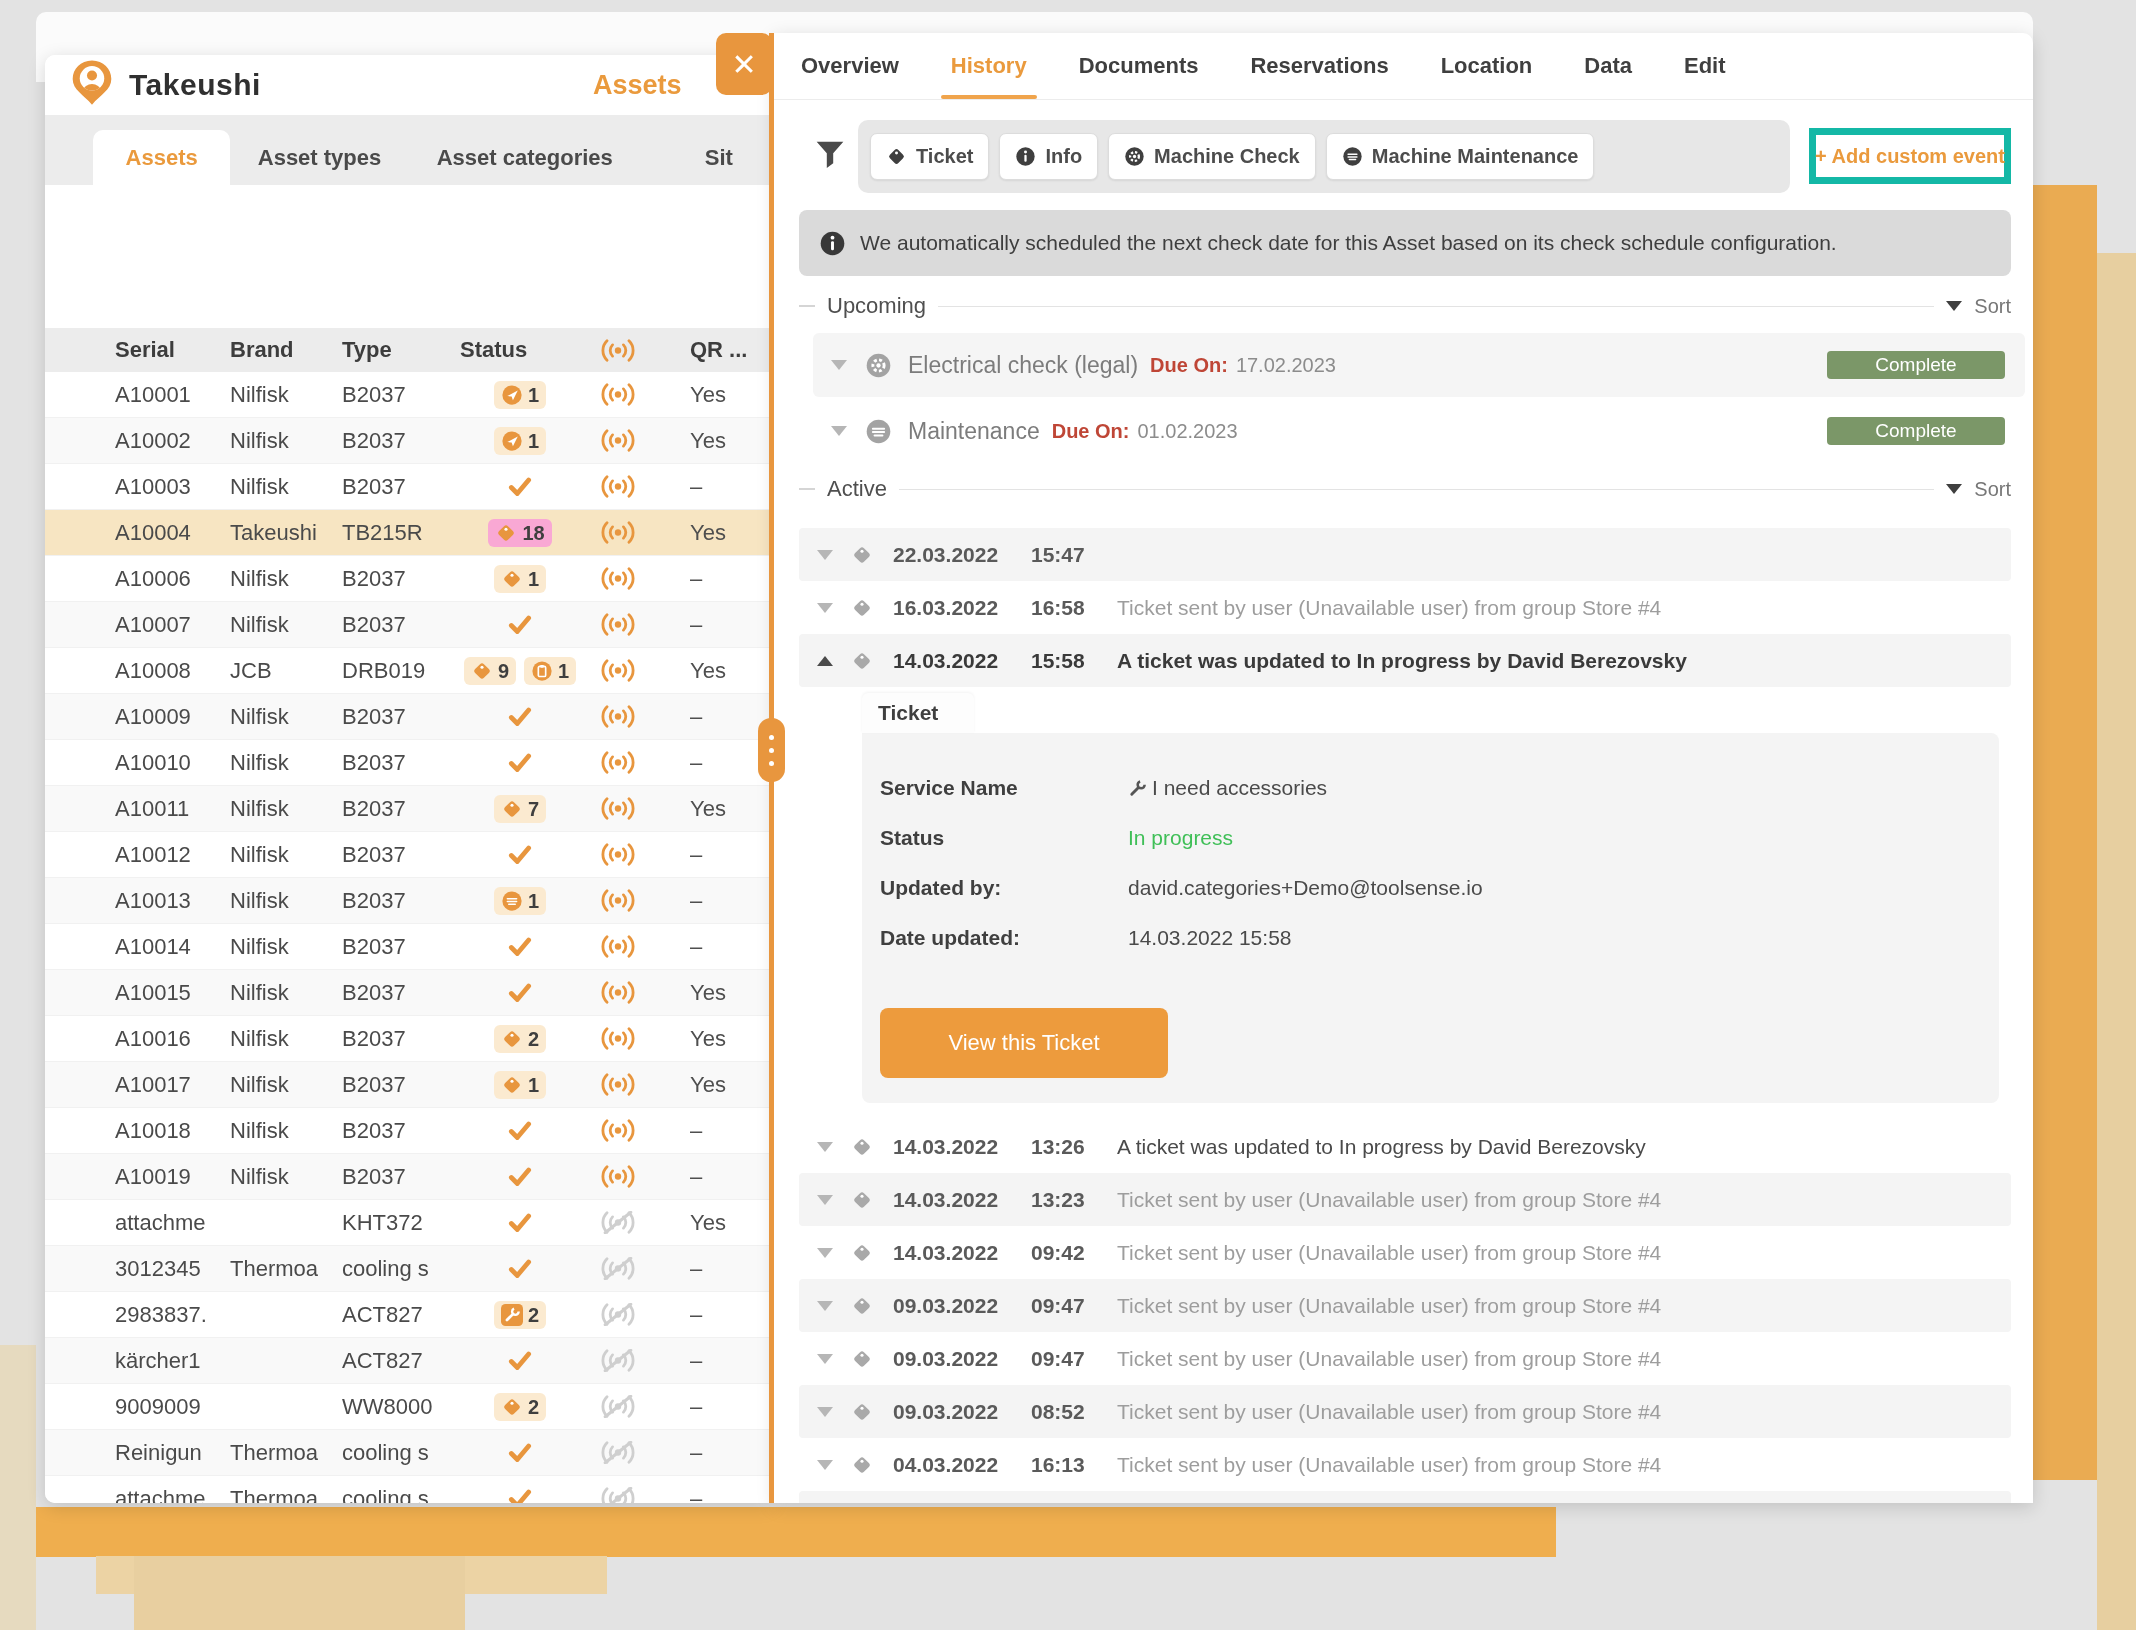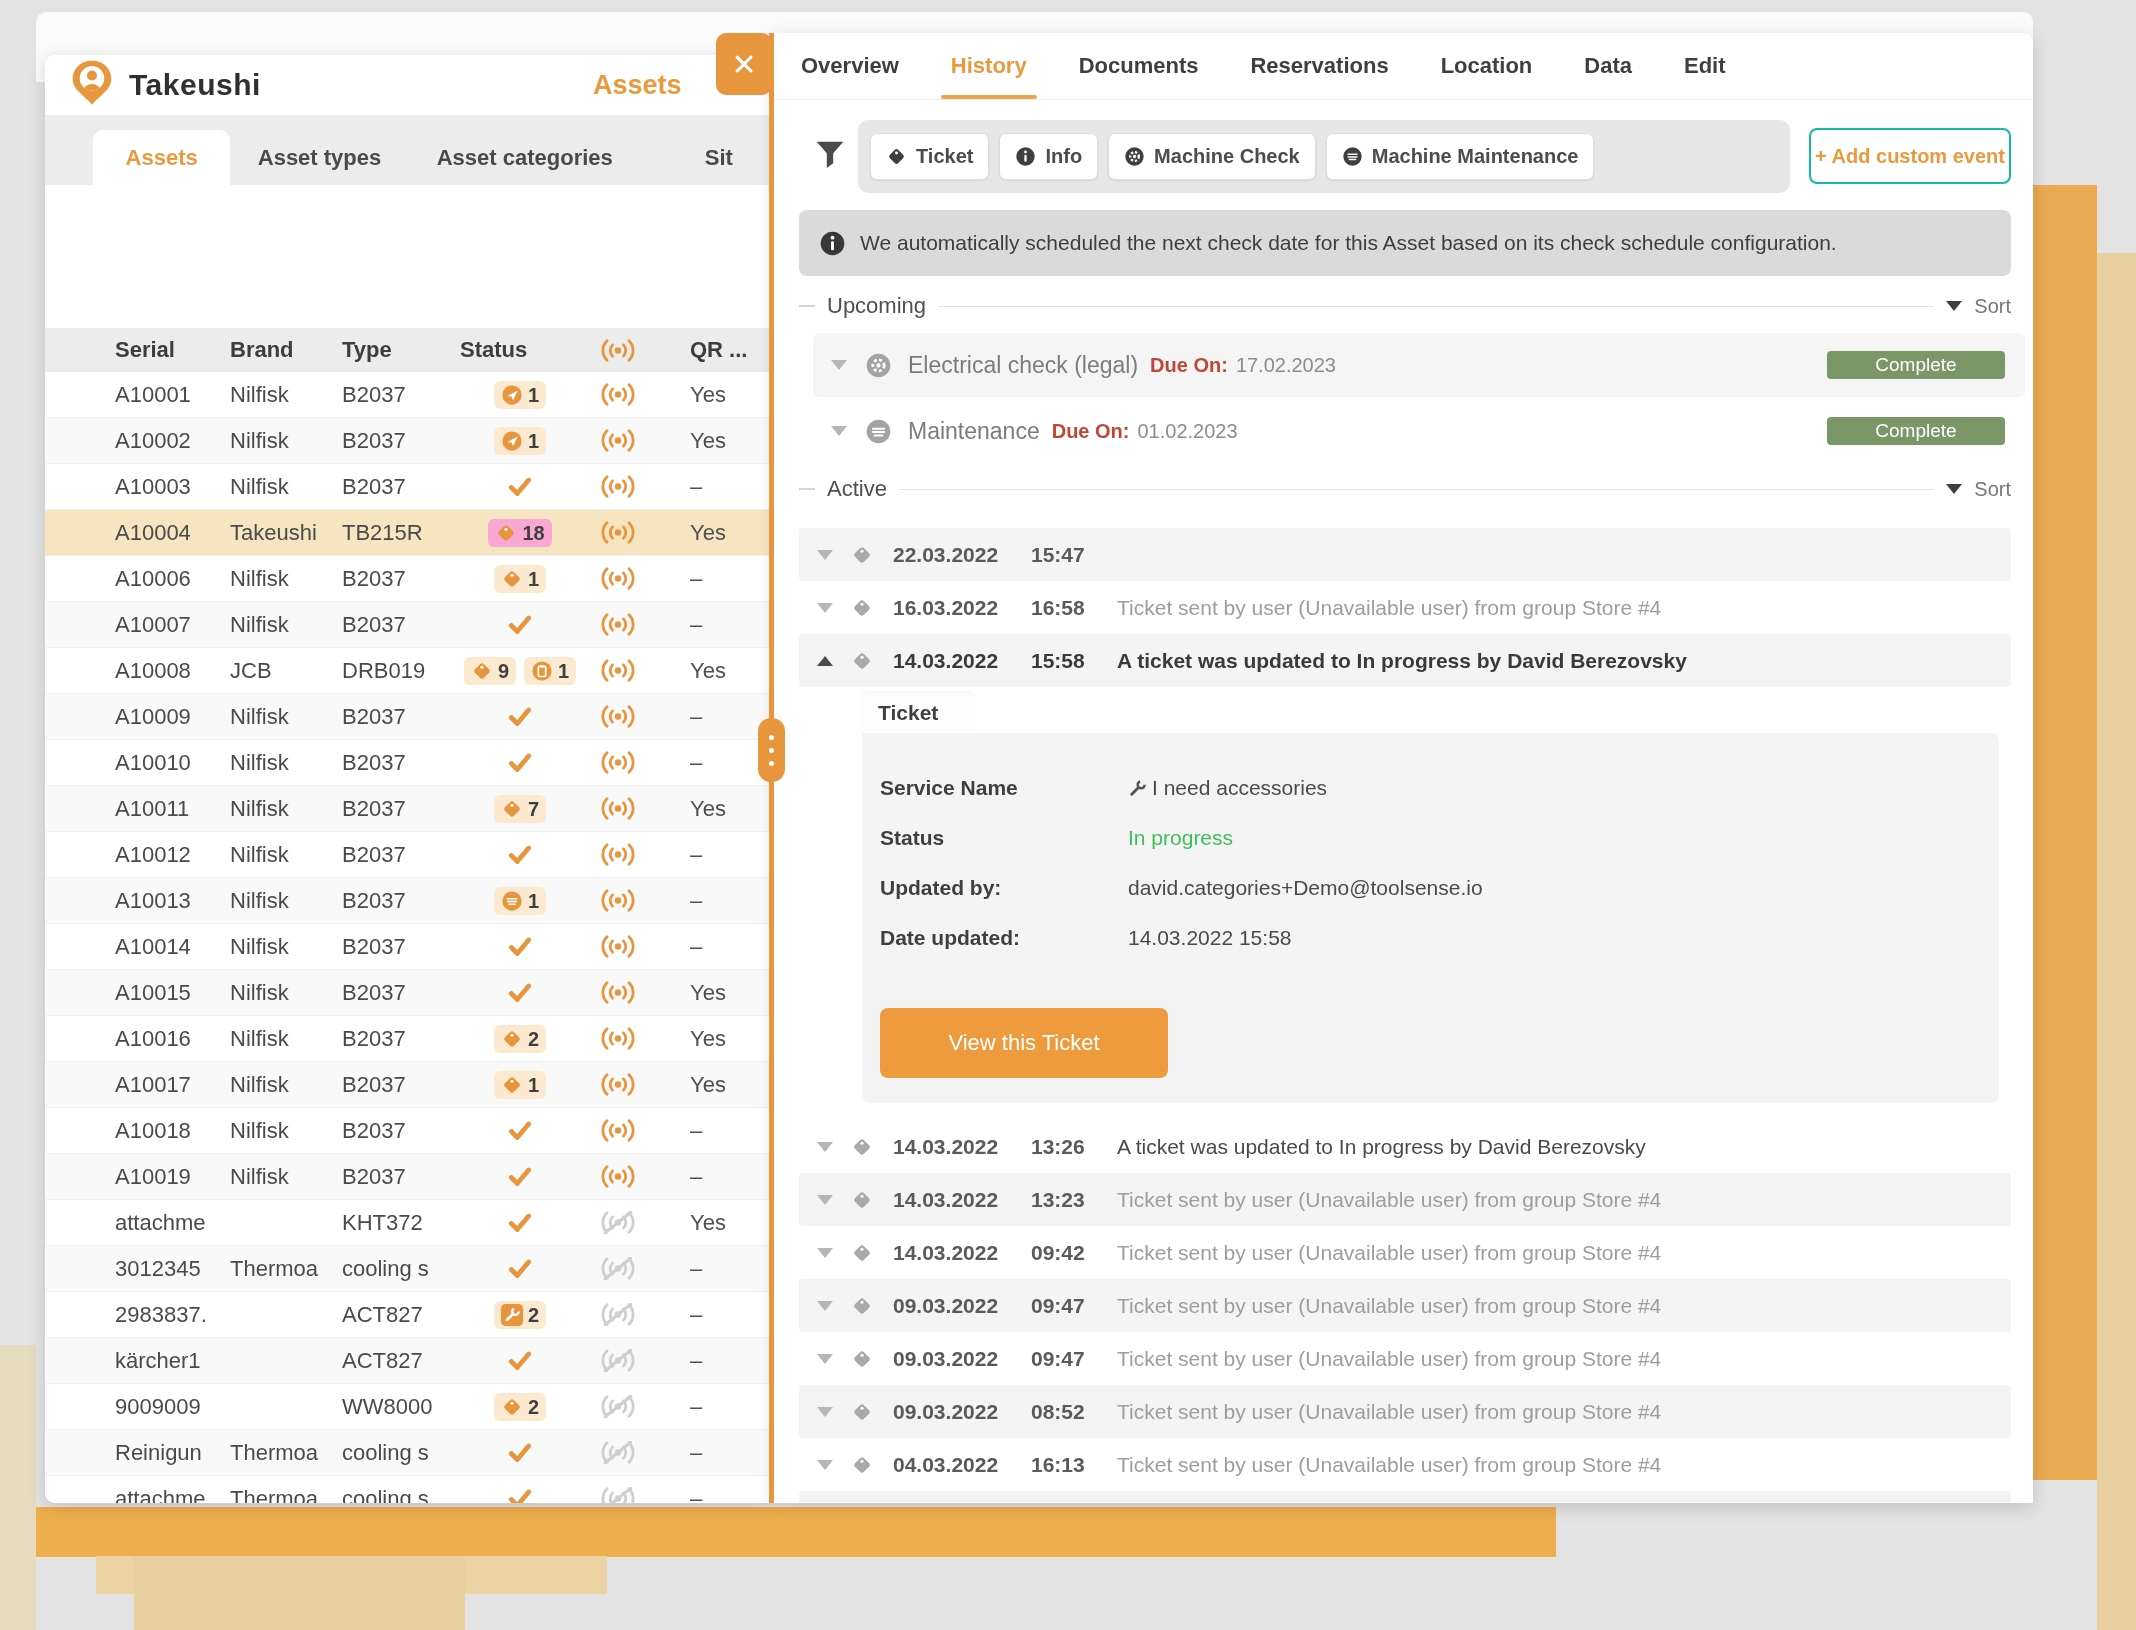--- a/index.html
+++ b/index.html
@@ -73,21 +73,21 @@
       padding-left:25px;border-bottom:1px solid #ececec;font-size:22px;font-weight:600;color:#3f3f3f;}
   .rtab{position:relative;display:flex;align-items:center;padding:0 2px;white-space:nowrap;}
   .rtab.active{color:#ea9a3d;}
   .rtab.active::after{content:'';position:absolute;left:-8px;right:-8px;bottom:0;height:4px;background:#f0a44c;border-radius:2px;}
   #rp-funnel{position:absolute;left:40px;top:106px;width:32px;height:32px;color:#4a4a4a;}
   #rp-chipbar{position:absolute;left:84px;top:87px;width:932px;height:73px;background:#e7e7e7;border-radius:10px;
       display:flex;align-items:center;gap:10px;padding-left:12px;}
   .chip{height:47px;background:#fff;border:1px solid #dcdcdc;border-radius:7px;display:inline-flex;align-items:center;gap:9px;
       padding:0 15px;font-size:20px;font-weight:600;color:#4c4c4c;box-shadow:0 1px 2px rgba(0,0,0,.08);white-space:nowrap;}
   .chip .cic{width:21px;height:21px;color:#3f3f3f;}
-  #rp-addbtn{position:absolute;left:1035px;top:95px;width:202px;height:56px;border:2px solid #14b8a6;border-radius:8px;
+  #rp-addbtn{position:absolute;left:1035px;top:95px;width:202px;height:56px;border:7px solid #14b8a6;border-radius:0;
       background:#fff;color:#ea9a3d;font-size:20px;font-weight:700;display:flex;align-items:center;justify-content:center;
       font-family:inherit;white-space:nowrap;}
   #rp-banner{position:absolute;left:25px;top:177px;width:1212px;height:66px;background:#dadada;border-radius:8px;
       display:flex;align-items:center;gap:14px;padding:0 20px;}
   #rp-banner .cic{width:27px;height:27px;color:#383838;flex:0 0 auto;}
   #rp-banner span{font-size:21px;color:#3e3e3e;}
   .sech{position:absolute;left:25px;width:1212px;height:22px;display:flex;align-items:center;gap:12px;}
   .sech .dash{width:16px;height:2px;background:#d5d5d5;}
   .sech .slabel{font-size:22px;color:#4f4f4f;}
   .sech .line{flex:1;height:1px;background:#e3e3e3;}

